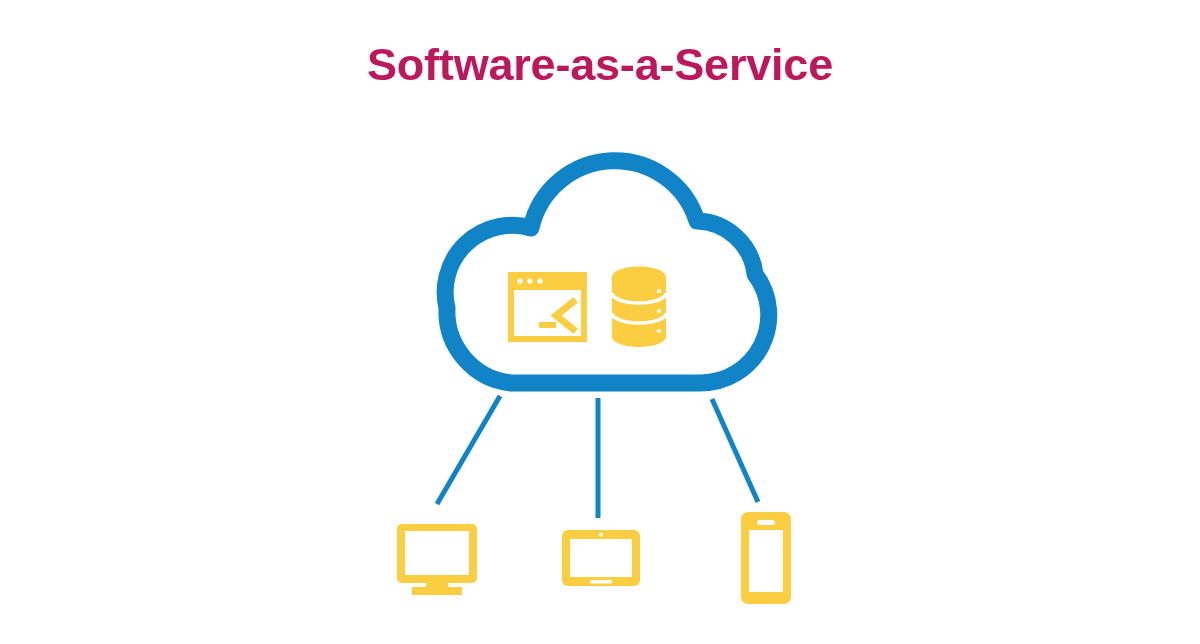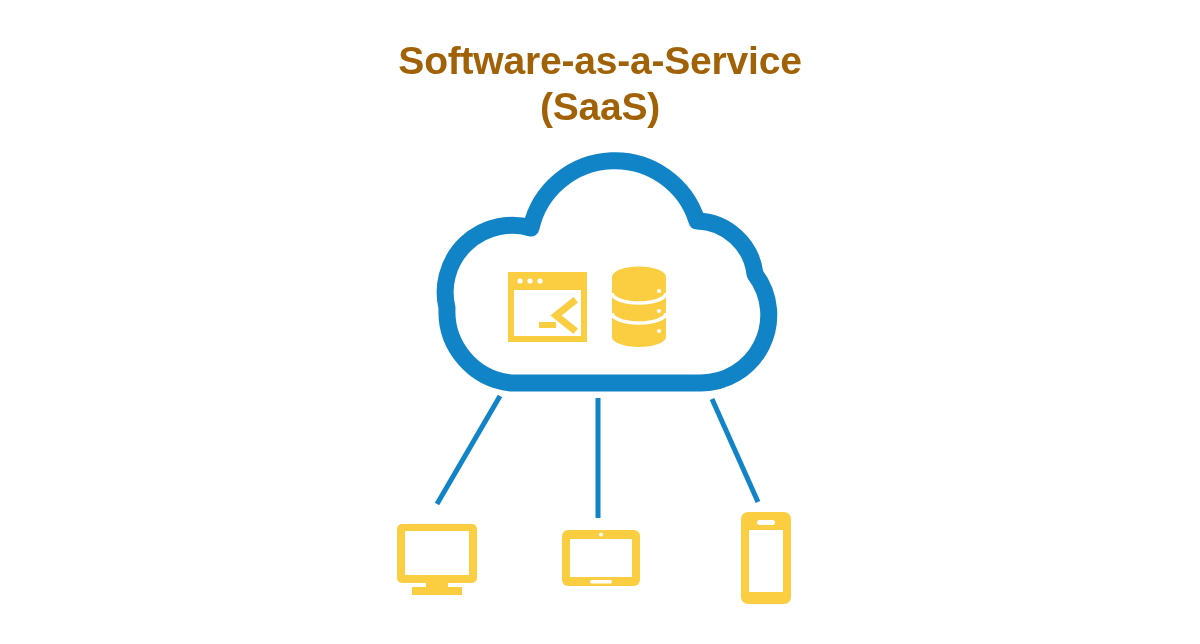--- a/index.html
+++ b/index.html
@@ -25,41 +25,40 @@
     left: 0;
     top: 38px;
     width: 1200px;
     text-align: center;
     line-height: 1.18;
   }
   .title-line {
     display: block;
     font-family: "Liberation Sans", sans-serif;
     font-weight: bold;
-    font-size: 39px;
+    font-size: 45px;
     letter-spacing: -0.2px;
-    color: #a16207;
+    color: #be185d;
   }
   #scene-svg {
     position: absolute;
     left: 0;
     top: 0;
     width: 1200px;
     height: 644px;
     display: block;
   }
 </style>
 </head>
 <body>
 
 <div id="diagram-root">
 
   <div id="title-block">
     <span class="title-line">Software-as-a-Service</span>
-    <span class="title-line">(SaaS)</span>
   </div>
 
   <svg id="scene-svg" viewBox="0 0 1200 644" xmlns="http://www.w3.org/2000/svg">
 
     <g>
       <line x1="500" y1="396" x2="437" y2="504" stroke="#1184c8" stroke-width="5" stroke-linecap="butt"></line>
       <line x1="598" y1="398" x2="598" y2="518" stroke="#1184c8" stroke-width="5" stroke-linecap="butt"></line>
       <line x1="712" y1="399" x2="758" y2="502" stroke="#1184c8" stroke-width="5" stroke-linecap="butt"></line>
     </g>
 

